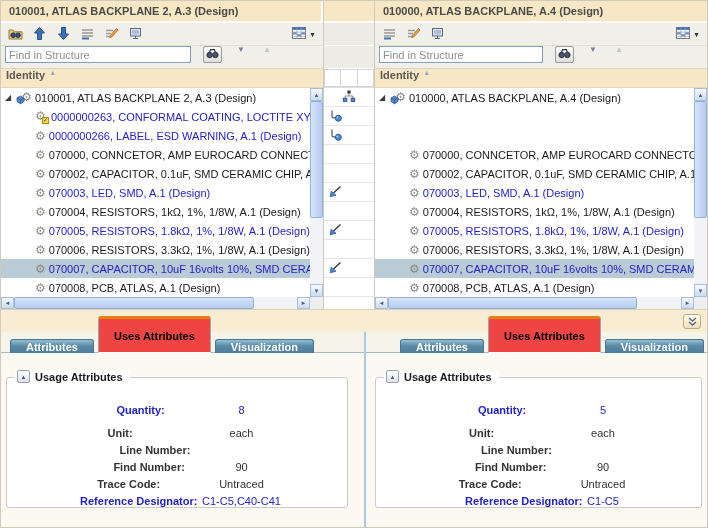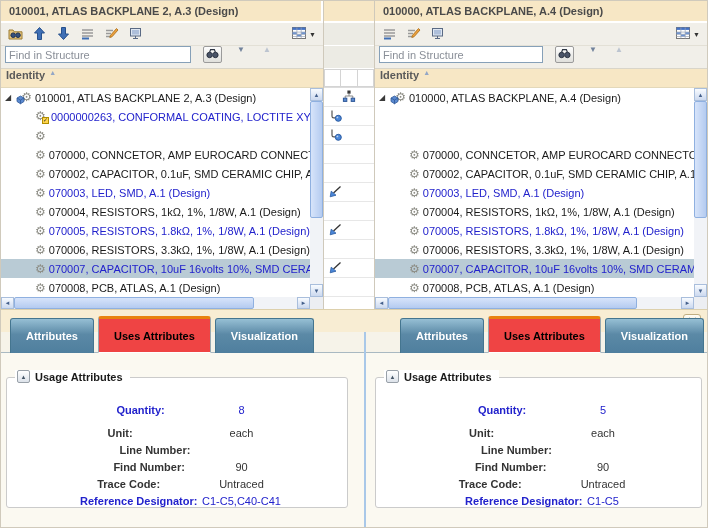--- a/index.html
+++ b/index.html
@@ -98,21 +98,21 @@
   .chevbtn { position:absolute; right:6px; top:4px; width:18px; height:15px;
              border:1px solid #c0ae82; border-radius:3px;
              background:linear-gradient(#fffdf6,#eddfba);
              display:flex; align-items:center; justify-content:center; }
 
   .lower { position:relative; height:197px; }
   .vdiv { position:absolute; left:363px; top:0; bottom:0; width:2px; background:#a9c8e8; }
   .tabsrow { height:21px; position:relative; border-bottom:1px solid #a9b9c2; background:#f6f3e9; }
   .tabgroup { position:absolute; bottom:-1px; display:flex; gap:4px; align-items:flex-end; }
   .tabgroup.tl { left:9px; } .tabgroup.tr { left:399px; }
-  .tab { height:35px; padding:0 15px; display:flex; align-items:center;
+  .tab { height:14px; padding:0 15px; display:flex; align-items:center;
          color:#fff; font-weight:bold; white-space:nowrap;
          background:linear-gradient(#96bfd4,#5b89a6 45%,#4f7f9e);
          border:1px solid #44758f; border-bottom:none; border-radius:3px 3px 0 0; }
   .tab.active { height:37px; background:#ef4444; color:#000;
                 border:1px solid #98a8b0; border-bottom:1px solid #fff;
                 border-top:3px solid #e8820e; }
 
   .bottom { position:absolute; top:21px; left:0; right:0; bottom:0; background:#fbf9f1; }
   .gbox { position:absolute; top:24px; height:131px; background:#fff;
           border:1px solid #cbcbcb; border-radius:3px; }
@@ -226,20 +226,21 @@
             </div>
             <div class="tree-row" style="padding-left: 34px;">
               <span class="gwrap">
                 <span class="gear">⚙</span>
                 <span class="flag">✓</span>
               </span>
               <span class="lbl blue">0000000263, CONFORMAL COATING, LOCTITE XYZ539, A.1 (Design)</span>
             </div>
             <div class="tree-row" style="padding-left: 34px;">
               <span class="gear">⚙</span>
+              <span class="lbl blue">0000000266, LABEL, ESD WARNING, A.1 (Design)</span>
             </div>
             <div class="tree-row" style="padding-left: 34px;">
               <span class="gear">⚙</span>
               <span class="lbl black">070000, CONNCETOR, AMP EUROCARD CONNECTORS, A.1 (Design)</span>
             </div>
             <div class="tree-row" style="padding-left: 34px;">
               <span class="gear">⚙</span>
               <span class="lbl black">070002, CAPACITOR, 0.1uF, SMD CERAMIC CHIP, A.1 (Design)</span>
             </div>
             <div class="tree-row" style="padding-left: 34px;">

